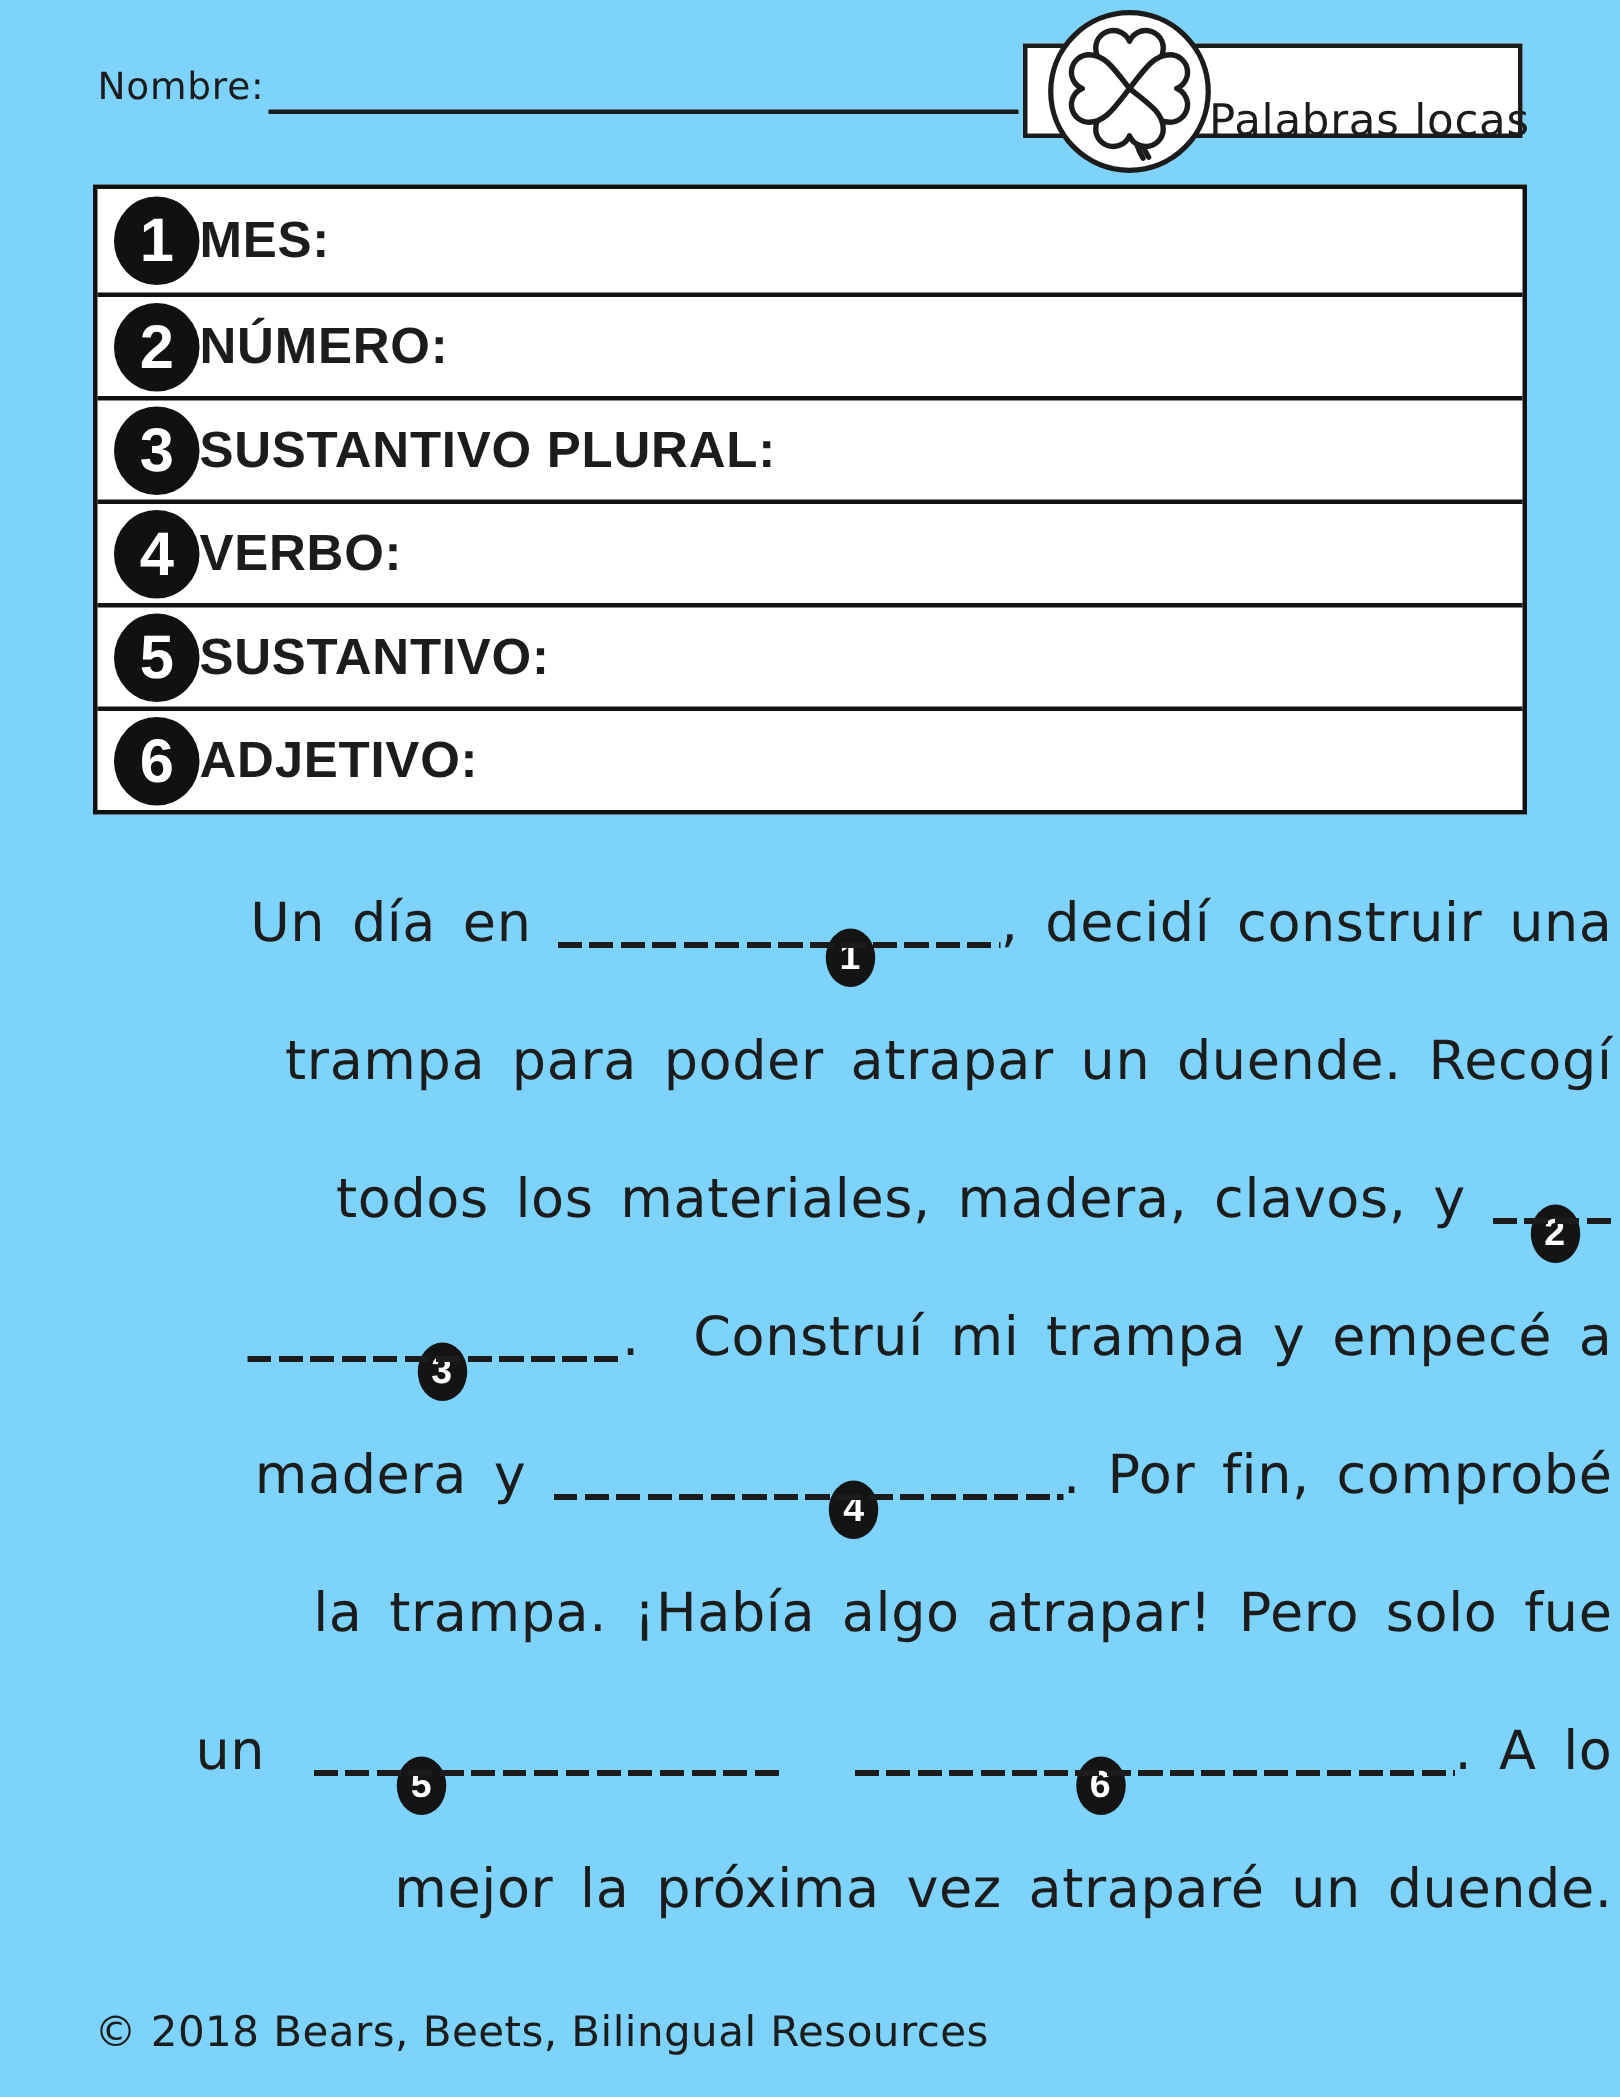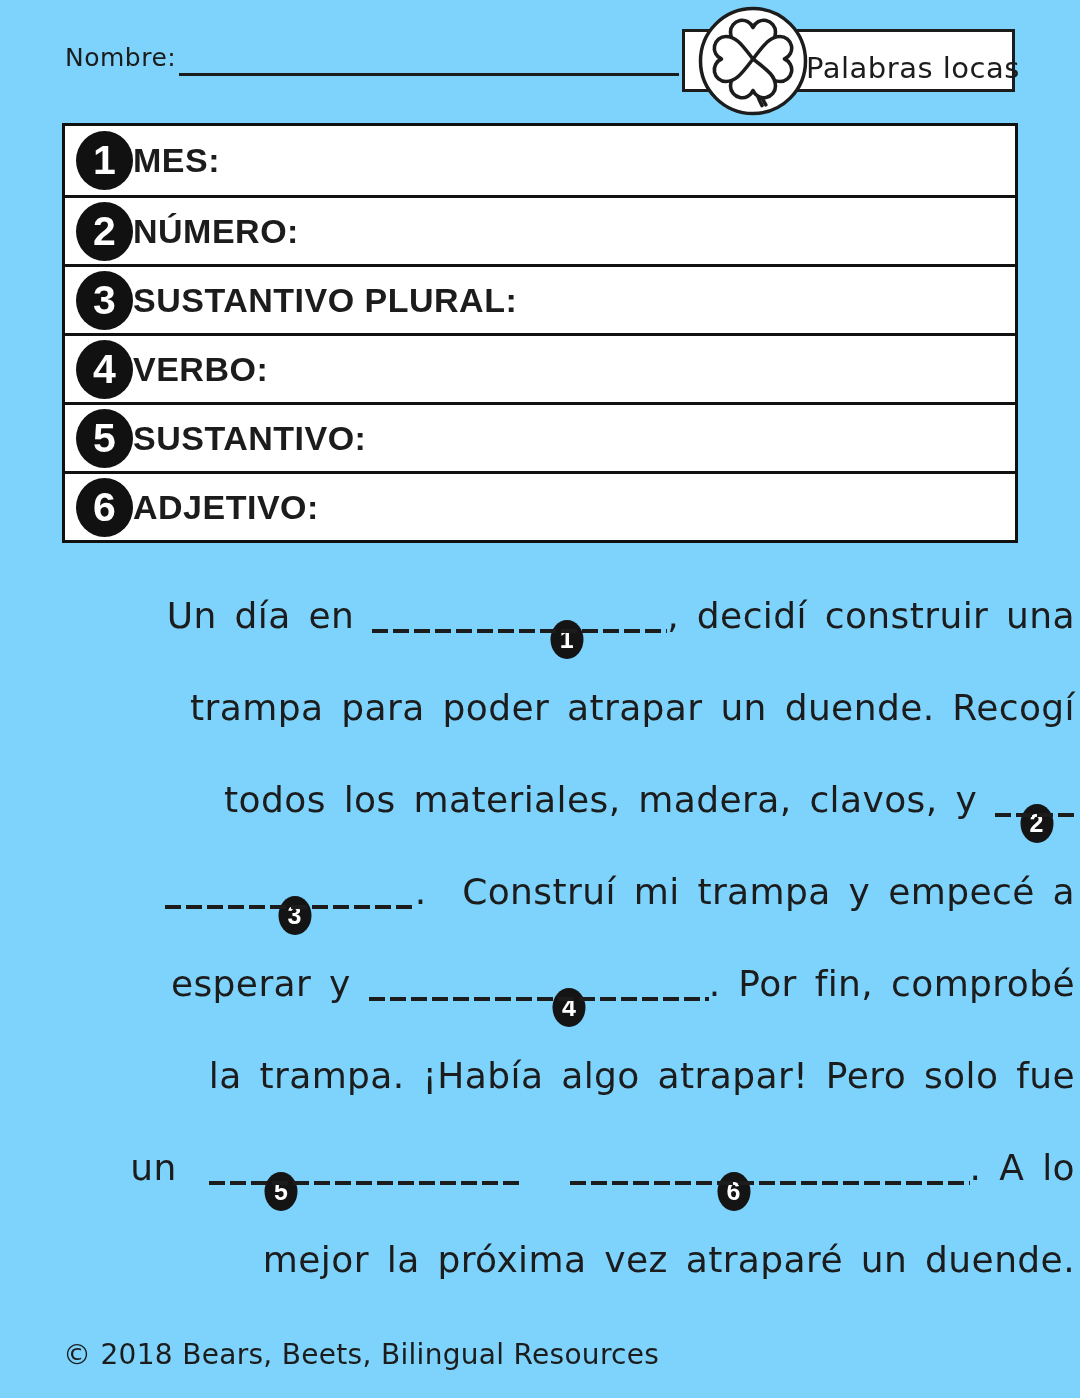--- a/index.html
+++ b/index.html
@@ -14,21 +14,21 @@
   
   .name-row { position:absolute; left:65px; top:40px; display:flex; align-items:flex-end; }
   .name-label { font-size:25px; letter-spacing:0.5px; line-height:36px; }
   .name-line { display:inline-block; width:500px; height:36px; border-bottom:3px solid #1c1c1c; margin-left:3px; }
 
   .logo-box {
     position:absolute; left:682px; top:29px; width:333px; height:63px;
     border:3px solid #1c1c1c; background:#fff;
   }
   .logo-text {
-    position:absolute; left:130px; top:0; width:196px; height:72px;
+    position:absolute; left:130px; top:12px; width:196px; height:72px;
     display:flex; align-items:center; justify-content:center;
     font-size:29px; letter-spacing:0.5px; white-space:nowrap;
   }
   .logo-svg { position:absolute; left:697px; top:5px; width:112px; height:112px; }
 
   
   .word-table {
     position:absolute; left:62px; top:123px; width:956px;
     border:3px solid #111; background:#fff;
   }
@@ -136,21 +136,21 @@
     <div class="line">
       <span>trampa para poder atrapar un duende. Recogí</span>
     </div>
     <div class="line">
       <span>todos los materiales, madera, clavos, y </span><span class="blank" style="width:80px; --bx:52%;"><i class="sbadge">2</i></span>
     </div>
     <div class="line">
       <span class="blank" style="width:250px; --bx:52%;"><i class="sbadge">3</i></span><span>.&nbsp; Construí mi trampa y empecé a</span>
     </div>
     <div class="line">
-      <span>esperar y </span><span class="blank" style="width:340px; --bx:59%;"><i class="sbadge">4</i></span><span>. Por fin, comprobé</span>
+      <span>madera y </span><span class="blank" style="width:340px; --bx:59%;"><i class="sbadge">4</i></span><span>. Por fin, comprobé</span>
     </div>
     <div class="line">
       <span>la trampa. ¡Había algo atrapar! Pero solo fue</span>
     </div>
     <div class="line">
       <span>un </span><span class="blank" style="width:315px; --bx:23%; margin-left:14px; margin-right:46px;"><i class="sbadge">5</i></span><span class="blank" style="width:400px; --bx:41%;"><i class="sbadge">6</i></span><span>. A lo</span>
     </div>
     <div class="line">
       <span>mejor la próxima vez atraparé un duende.</span>
     </div>

